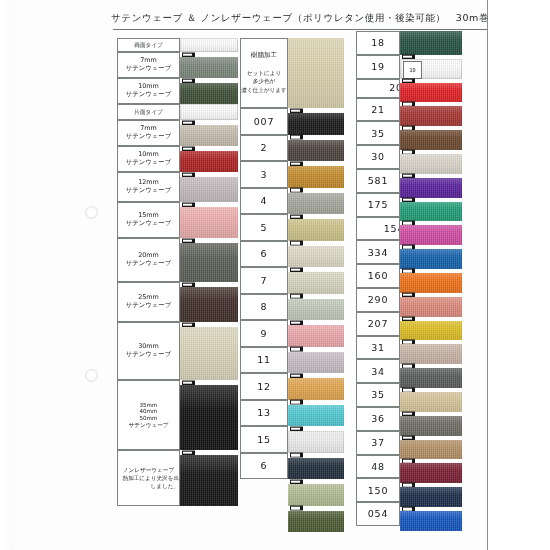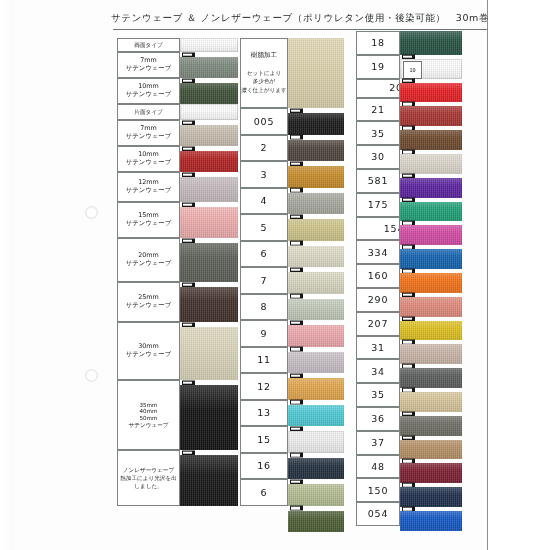--- a/index.html
+++ b/index.html
@@ -73,21 +73,21 @@
   }
   .gap::after{
     content:"";position:absolute;left:3px;top:50%;transform:translateY(-50%);
     width:9px;height:2.6px;background:#ffffff;
   }
   .tag{
     position:absolute;left:3px;top:2px;width:17px;height:16px;
     border:1px solid #6f7672;background:#ffffff;color:#222;
     font-size:5.5px;display:flex;align-items:center;justify-content:center;
   }
-  .jp{font-family:"DejaVu Sans",sans-serif;}
+  .jp{font-family:"DejaVu Sans",sans-serif;text-align:right;}
   .num{font-size:9.5px;letter-spacing:.8px;font-family:"DejaVu Sans",sans-serif;color:#14181a;}
   .hdr-note{font-size:5.6px;line-height:1.5;color:#1a1f1d;}
   .hdr-title{font-size:6.6px;color:#14181a;}
   .sz{font-size:6.4px;}
   .sz2{font-size:5.6px;}
   .note{font-size:5.6px;line-height:1.45;}
 </style>
 </head>
 <body>
 
@@ -233,21 +233,21 @@
           <div class="jp hdr-note">多少色が</div>
           <div class="jp hdr-note">濃く仕上がります</div>
         </div>
         <div class="swatch" style="width: 56px; height: 70px; background: rgb(222, 212, 175);">
           <div class="tex"></div>
           <div class="gloss"></div>
         </div>
       </div>
       <div style="position: absolute; left: 0px; top: 70px;">
         <div class="lbl" style="width: 48px; height: 26.5px;">
-          <div class="num">005</div>
+          <div class="num">007</div>
         </div>
         <div class="lbl" style="width: 48px; height: 26.5px;">
           <div class="num">2</div>
         </div>
         <div class="lbl" style="width: 48px; height: 26.5px;">
           <div class="num">3</div>
         </div>
         <div class="lbl" style="width: 48px; height: 26.5px;">
           <div class="num">4</div>
         </div>
@@ -270,23 +270,20 @@
           <div class="num">11</div>
         </div>
         <div class="lbl" style="width: 48px; height: 26.5px;">
           <div class="num">12</div>
         </div>
         <div class="lbl" style="width: 48px; height: 26.5px;">
           <div class="num">13</div>
         </div>
         <div class="lbl" style="width: 48px; height: 26.5px;">
           <div class="num">15</div>
-        </div>
-        <div class="lbl" style="width: 48px; height: 26.5px;">
-          <div class="num">16</div>
         </div>
         <div class="lbl" style="width: 48px; height: 26.5px;">
           <div class="num">6</div>
         </div>
       </div>
       <div style="position: absolute; left: 48px; top: 70px;">
         <div class="gap" style="width: 56px; height: 5px; background: rgb(255, 255, 255);"></div>
         <div class="swatch" style="width: 56px; height: 21.5px; background: rgb(27, 27, 27);">
           <div class="tex"></div>
           <div class="gloss"></div>

